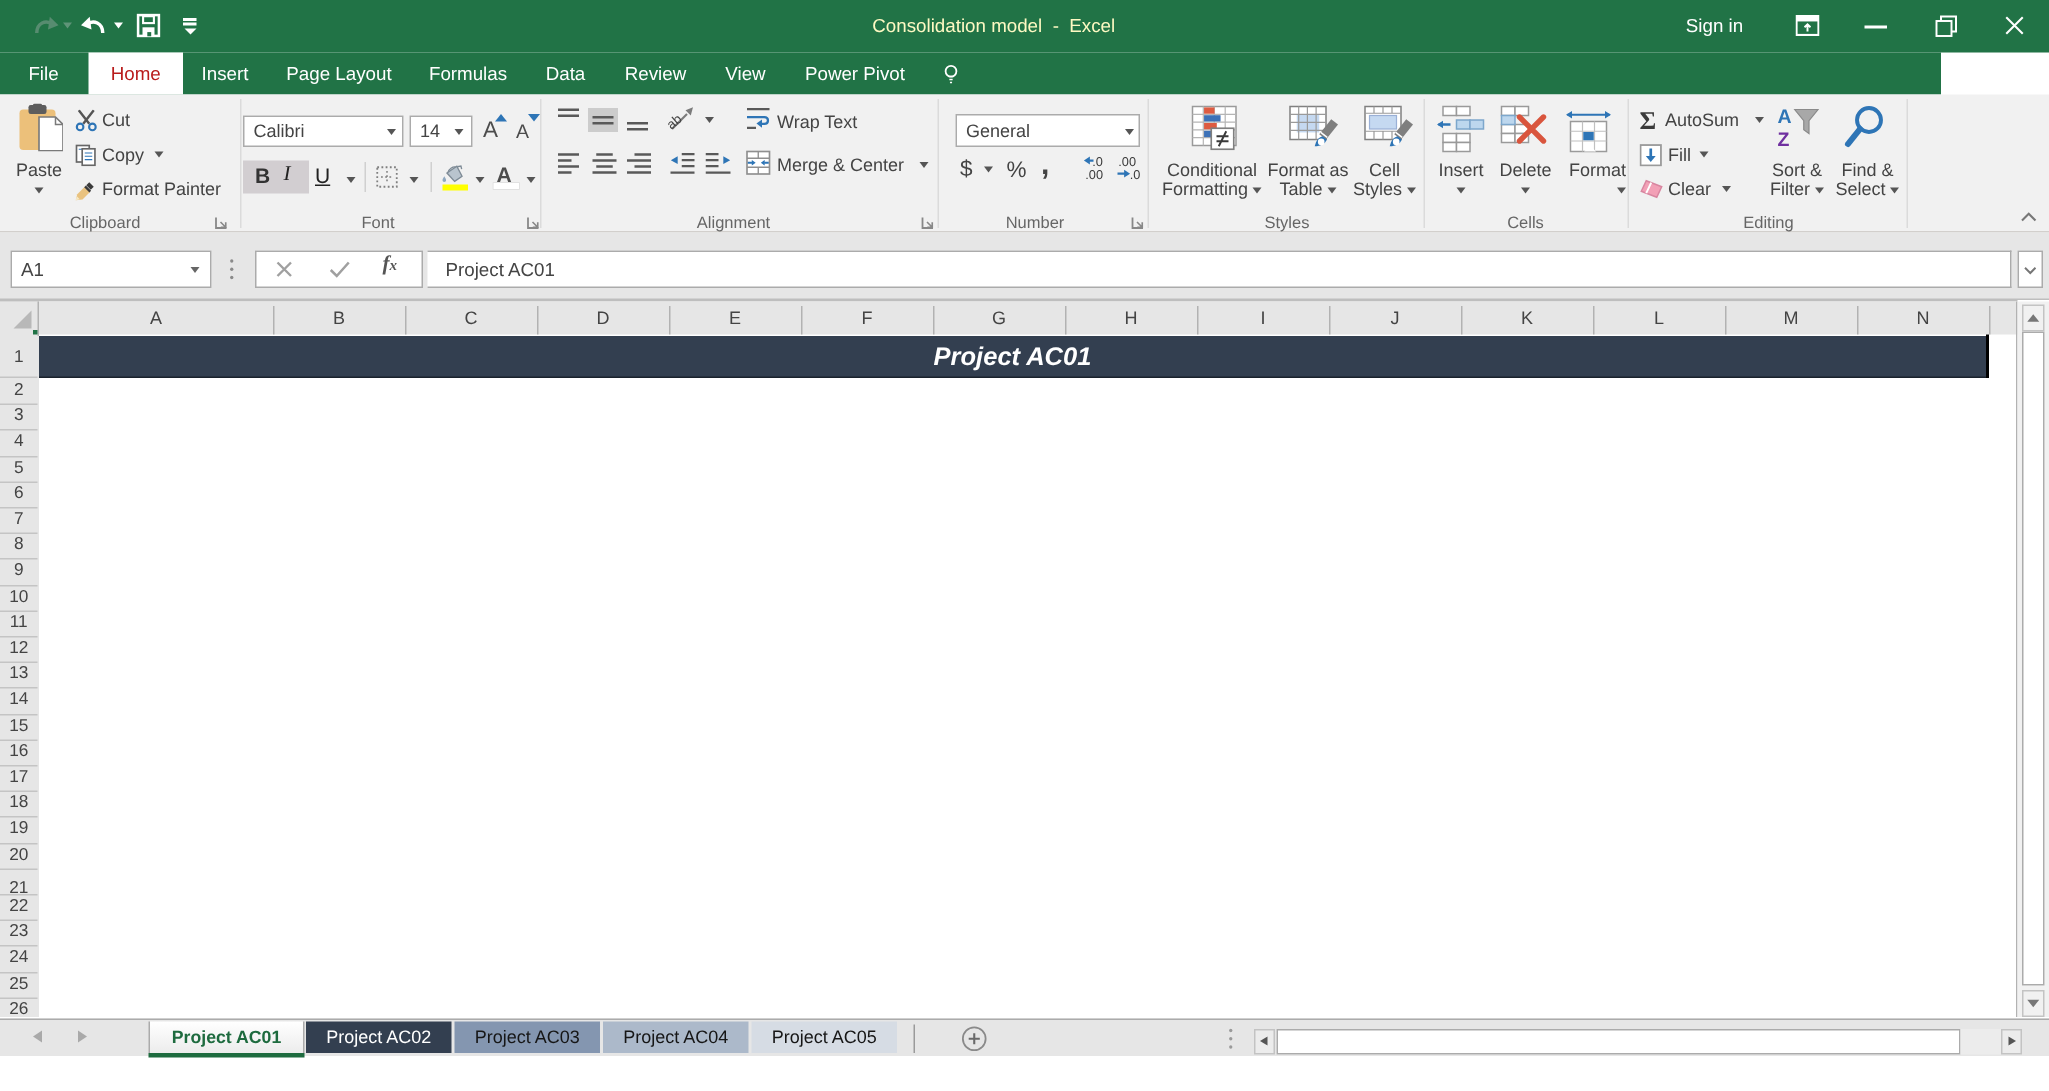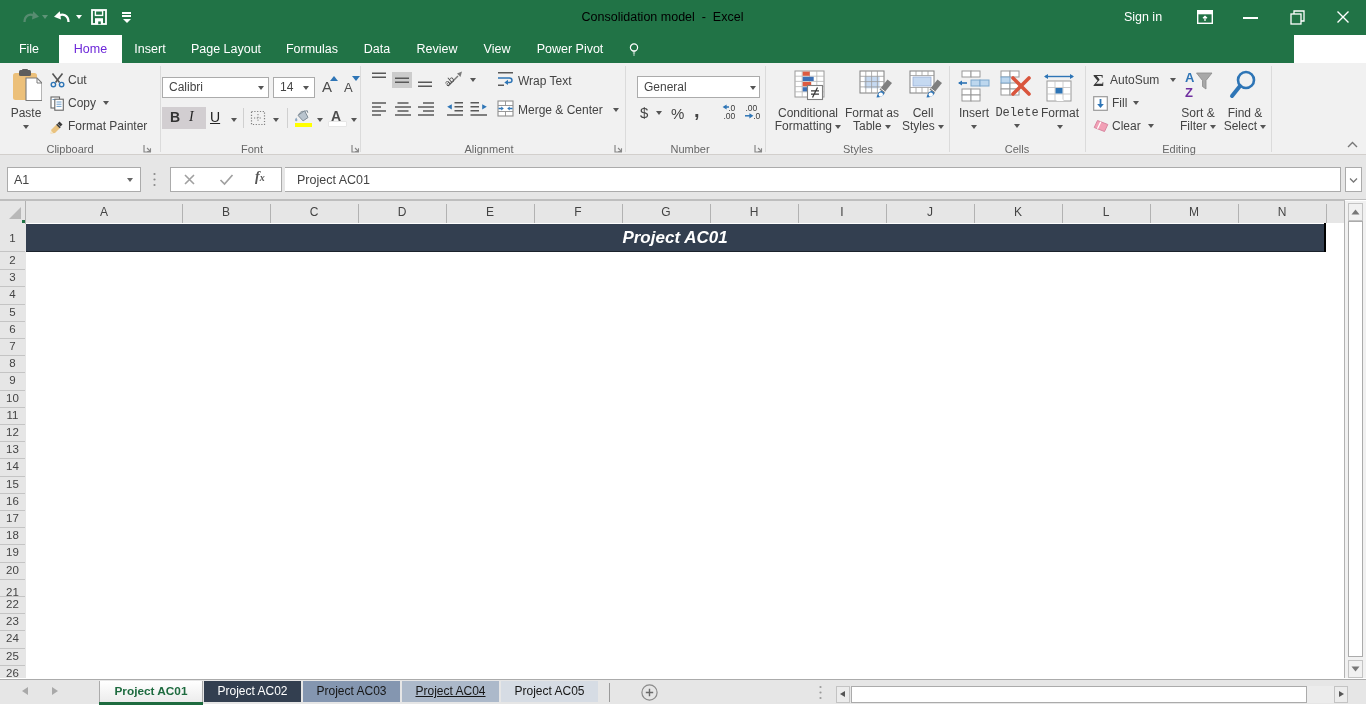--- a/index.html
+++ b/index.html
@@ -47,40 +47,40 @@
  <div class="abs" style="left:76px;top:15px;width:0;height:0;border-left:3px solid transparent;border-right:3px solid transparent;border-top:4px solid #fff;"></div>
  <svg class="abs" style="left:91px;top:9px" width="16" height="16" viewBox="0 0 16 16">
         <rect x="1" y="1" width="14" height="14" fill="none" stroke="#fff" stroke-width="1.8"></rect>
         <rect x="4.4" y="1.8" width="7.2" height="4.6" fill="none" stroke="#fff" stroke-width="1.4"></rect>
         <rect x="4" y="9.2" width="8" height="6" fill="#fff"></rect>
         <rect x="7.2" y="12.4" width="2.6" height="2.8" fill="#217346"></rect>
       </svg>
  <div class="abs" style="left:122px;top:11.5px;width:9px;height:2px;background:#fff"></div>
  <div class="abs" style="left:122px;top:15px;width:9px;height:2px;background:#fff"></div>
  <div class="abs" style="left:122.5px;top:19px;width:0;height:0;border-left:4px solid transparent;border-right:4px solid transparent;border-top:4.5px solid #fff;"></div>
- <div class="abs tt" style="left:0;top:0;width:1325px;height:35px;line-height:35px;text-align:center;font-size:12.5px;color:#000000">Consolidation model&nbsp;&nbsp;-&nbsp;&nbsp;Excel</div>
+ <div class="abs tt" style="left:0;top:0;width:1325px;height:35px;line-height:35px;text-align:center;font-size:12.5px;color:#fef9c3">Consolidation model&nbsp;&nbsp;-&nbsp;&nbsp;Excel</div>
  <div class="abs tt" style="left:1110px;top:0;width:66px;height:35px;line-height:35px;text-align:center;">Sign in</div>
  <svg class="abs" style="left:1197px;top:10px" width="16" height="14" viewBox="0 0 16 14">
         <rect x="0.7" y="0.7" width="14.6" height="12.6" fill="none" stroke="#fff" stroke-width="1.4"></rect>
         <rect x="0.7" y="0.7" width="14.6" height="3.6" fill="#fff"></rect>
         <path d="M8 11 L8 6.5 M6 8.2 L8 6.3 L10 8.2" stroke="#fff" stroke-width="1.3" fill="none"></path>
       </svg>
  <div class="abs" style="left:1243px;top:17px;width:15px;height:1.6px;background:#fff"></div>
  <svg class="abs" style="left:1290px;top:10px" width="15" height="15" viewBox="0 0 15 15">
         <rect x="1" y="4" width="10" height="10" fill="none" stroke="#fff" stroke-width="1.3"></rect>
         <path d="M4 4 L4 1 L14 1 L14 11 L11 11" fill="none" stroke="#fff" stroke-width="1.3"></path>
       </svg>
  <svg class="abs" style="left:1336px;top:10px" width="14" height="14" viewBox="0 0 14 14">
         <path d="M1.5 1.5 L12.5 12.5 M12.5 1.5 L1.5 12.5" stroke="#fff" stroke-width="1.4"></path>
       </svg>
 </div>
 
 <div class="abs" id="tabrow">
  <div class="rtab" style="left:8px;width:42px;">File</div>
- <div class="rtab" style="left:59px;width:63px;background:#fff;color:#6d28d9;">Home</div>
+ <div class="rtab" style="left:59px;width:63px;background:#fff;color:#b91c1c;">Home</div>
  <div class="rtab" style="left:128px;width:44px;">Insert</div>
  <div class="rtab" style="left:184px;width:84px;">Page Layout</div>
  <div class="rtab" style="left:280px;width:64px;">Formulas</div>
  <div class="rtab" style="left:356px;width:42px;">Data</div>
  <div class="rtab" style="left:410px;width:54px;">Review</div>
  <div class="rtab" style="left:476px;width:42px;">View</div>
  <div class="rtab" style="left:528px;width:84px;">Power Pivot</div>
  <svg class="abs" style="left:627px;top:7px" width="14" height="15" viewBox="0 0 14 15">
         <circle cx="7" cy="5.5" r="3.6" fill="none" stroke="#fff" stroke-width="1.2"></circle>
         <path d="M5.6 9 L8.4 9 M5.9 11 L8.1 11 M6.3 13 L7.7 13" stroke="#fff" stroke-width="1.1"></path>
@@ -320,30 +320,30 @@
           <rect x="1" y="1" width="9" height="6"></rect>
           <rect x="10" y="1" width="9" height="6"></rect>
           <rect x="1" y="13" width="9" height="6"></rect>
           <rect x="10" y="13" width="9" height="6"></rect>
           <rect x="1" y="19" width="9" height="6"></rect>
           <rect x="10" y="19" width="9" height="6"></rect>
         </g>
   <rect x="1" y="7" width="9" height="6" fill="#bdd7ee" stroke="#7da7cc"></rect>
   <path d="M13 8 L29 24 M29 8 L13 24" stroke="#d9553d" stroke-width="3.6" stroke-linecap="round"></path>
  </svg>
- <div class="bigtxt" style="left:993px;top:44px;width:48px;font-family:Liberation Mono, monospace;">Delete<br><span class="caret"></span></div>
+ <div class="bigtxt" style="left:993px;top:44px;width:48px;">Delete<br><span class="caret"></span></div>
  <svg class="abs" style="left:1043px;top:7px" width="34" height="32" viewBox="0 0 34 32">
   <path d="M2 6.5 L30 6.5" stroke="#2e75b6" stroke-width="1.4"></path>
         <path d="M5 4 L1 6.5 L5 9 Z M27 4 L31 6.5 L27 9 Z" fill="#2e75b6"></path>
   <rect x="4" y="11" width="24" height="20" fill="#fff" stroke="#9a9a9a"></rect>
   <path d="M4 17.5 L28 17.5 M4 24 L28 24 M12 11 L12 31 M20 11 L20 31" stroke="#c0c0c0" stroke-width="0.8"></path>
   <rect x="12.5" y="18" width="7" height="5.5" fill="#2e75b6"></rect>
   <path d="M13 31 L17 27 L21 31 Z" fill="#fff"></path>
  </svg>
- <div class="bigtxt" style="left:1036px;top:44px;width:48px;">Format<br><span class="caret"></span></div>
+ <div class="bigtxt" style="left:1036px;top:44px;width:48px;text-align:right;">Format<br><span class="caret"></span></div>
 
  <div class="abs" style="left:1093px;top:8px;font-size:17px;font-weight:bold;color:#3a3a3a;font-family:'Liberation Serif',serif;">Σ</div>
  <div class="cmdtxt" style="left:1110px;top:9px">AutoSum</div>
  <div class="abs caret" style="left:1170px;top:15px;"></div>
  <svg class="abs" style="left:1093px;top:33px" width="15" height="15" viewBox="0 0 15 15">
         <rect x="0.7" y="0.7" width="13.6" height="13.6" fill="#fff" stroke="#9a9a9a" stroke-width="1.2"></rect>
         <path d="M7.5 3 L7.5 9" stroke="#2e75b6" stroke-width="1.8"></path>
         <path d="M4.2 8 L7.5 12 L10.8 8 Z" fill="#2e75b6"></path>
       </svg>
  <div class="cmdtxt" style="left:1112px;top:32px">Fill</div>
@@ -500,21 +500,21 @@
       <path d="M0.5 0.5 L8.5 0.5 L4.5 5.5 Z" fill="#777"></path>
     </svg>
 
 <div class="abs" id="tabband">
  <div class="abs" style="left:22px;top:7px;width:0;height:0;border-top:4.5px solid transparent;border-bottom:4.5px solid transparent;border-right:6px solid #a9a9a9;"></div>
  <div class="abs" style="left:52px;top:7px;width:0;height:0;border-top:4.5px solid transparent;border-bottom:4.5px solid transparent;border-left:6px solid #a9a9a9;"></div>
  <div class="stab" style="left:99px;width:104px;background:linear-gradient(#ffffff,#ececec);color:#1e6b3f;font-weight:bold;font-size:11.8px;border-left:1px solid #ababab;border-right:1px solid #ababab;">Project AC01</div>
  <div class="abs" style="left:99px;top:22px;width:104px;height:2.5px;background:#1e6b3f;"></div>
  <div class="stab" style="left:204px;width:97px;background:#333f50;color:#fff;">Project AC02</div>
  <div class="stab" style="left:303px;width:97px;background:#8496b0;color:#161616;">Project AC03</div>
- <div class="stab" style="left:402px;width:97px;background:#acb9ca;color:#161616;text-decoration:underline;">Project AC04</div>
+ <div class="stab" style="left:402px;width:97px;background:#acb9ca;color:#161616;">Project AC04</div>
  <div class="stab" style="left:501px;width:97px;background:#d6dce4;color:#161616;">Project AC05</div>
  <div class="abs" style="left:609px;top:3px;width:1px;height:19px;background:#9a9a9a;"></div>
  <svg class="abs" style="left:641px;top:4px" width="17" height="17" viewBox="0 0 17 17">
         <circle cx="8.5" cy="8.5" r="7.6" fill="none" stroke="#8a8a8a" stroke-width="1.2"></circle>
         <path d="M8.5 4.8 L8.5 12.2 M4.8 8.5 L12.2 8.5" stroke="#6a6a6a" stroke-width="1.4"></path>
       </svg>
  <svg class="abs" style="left:819px;top:5px" width="3" height="15" viewBox="0 0 3 15">
         <circle cx="1.5" cy="2" r="1.1" fill="#9a9a9a"></circle>
         <circle cx="1.5" cy="7.5" r="1.1" fill="#9a9a9a"></circle>
         <circle cx="1.5" cy="13" r="1.1" fill="#9a9a9a"></circle>

